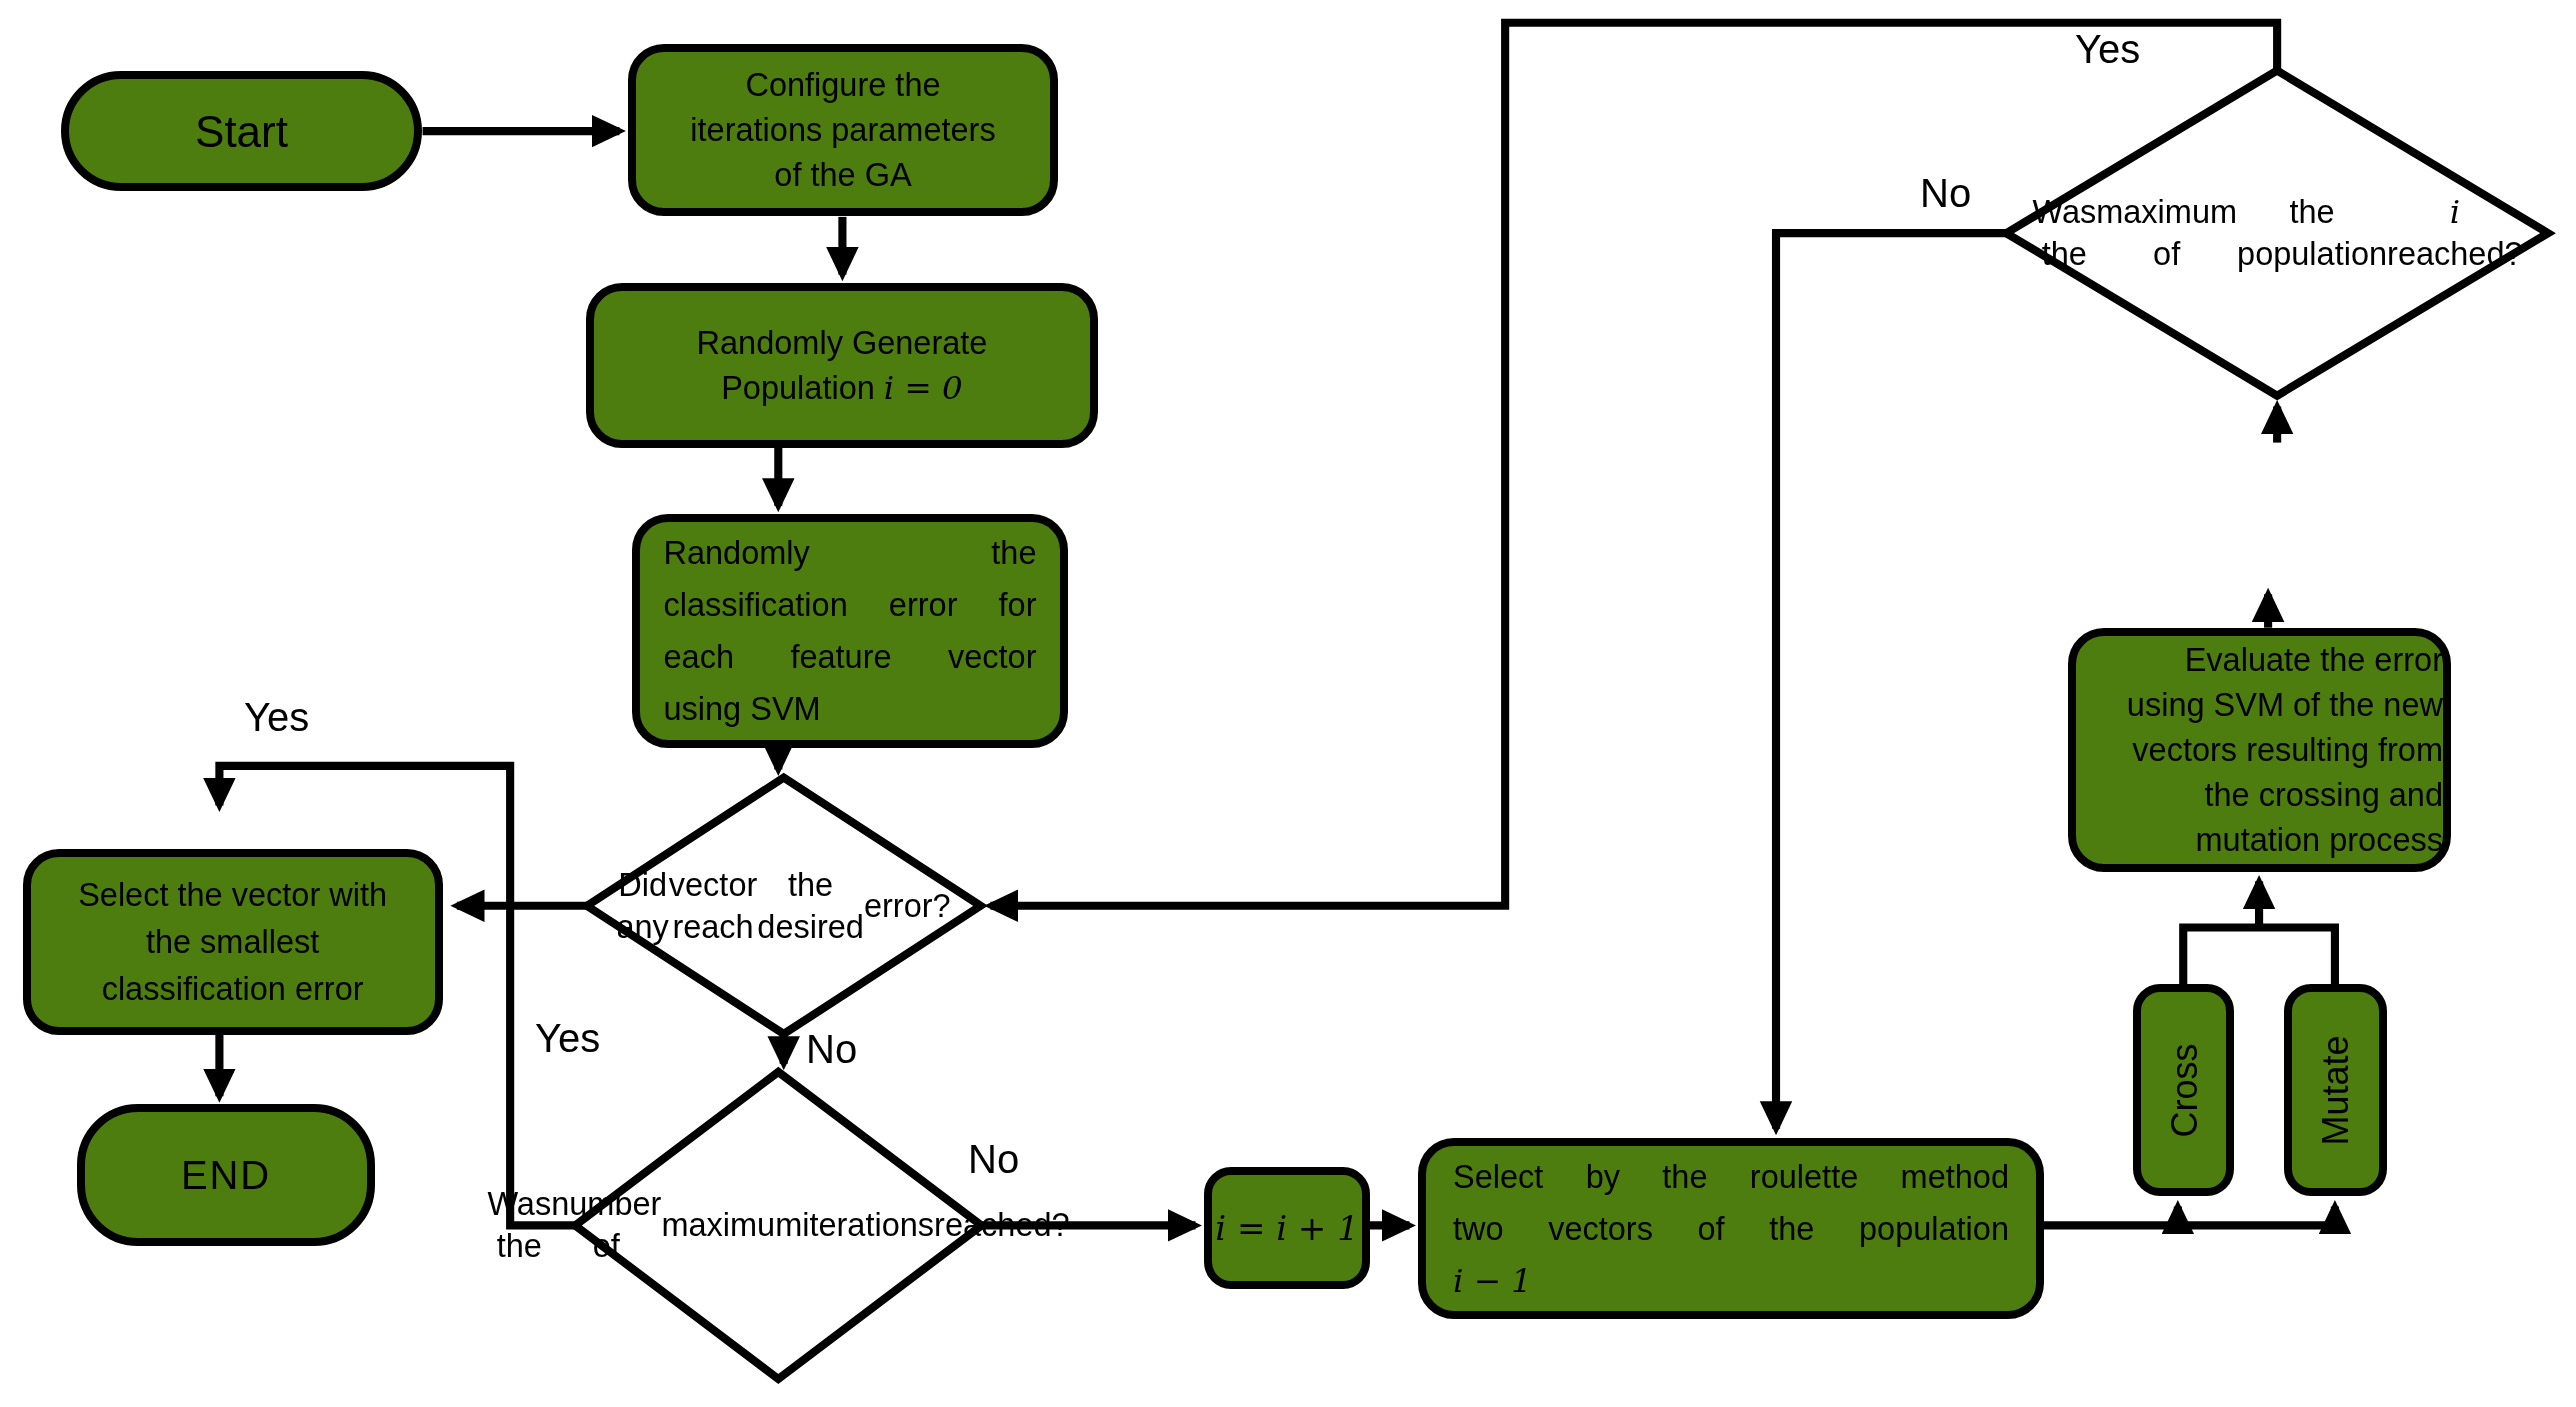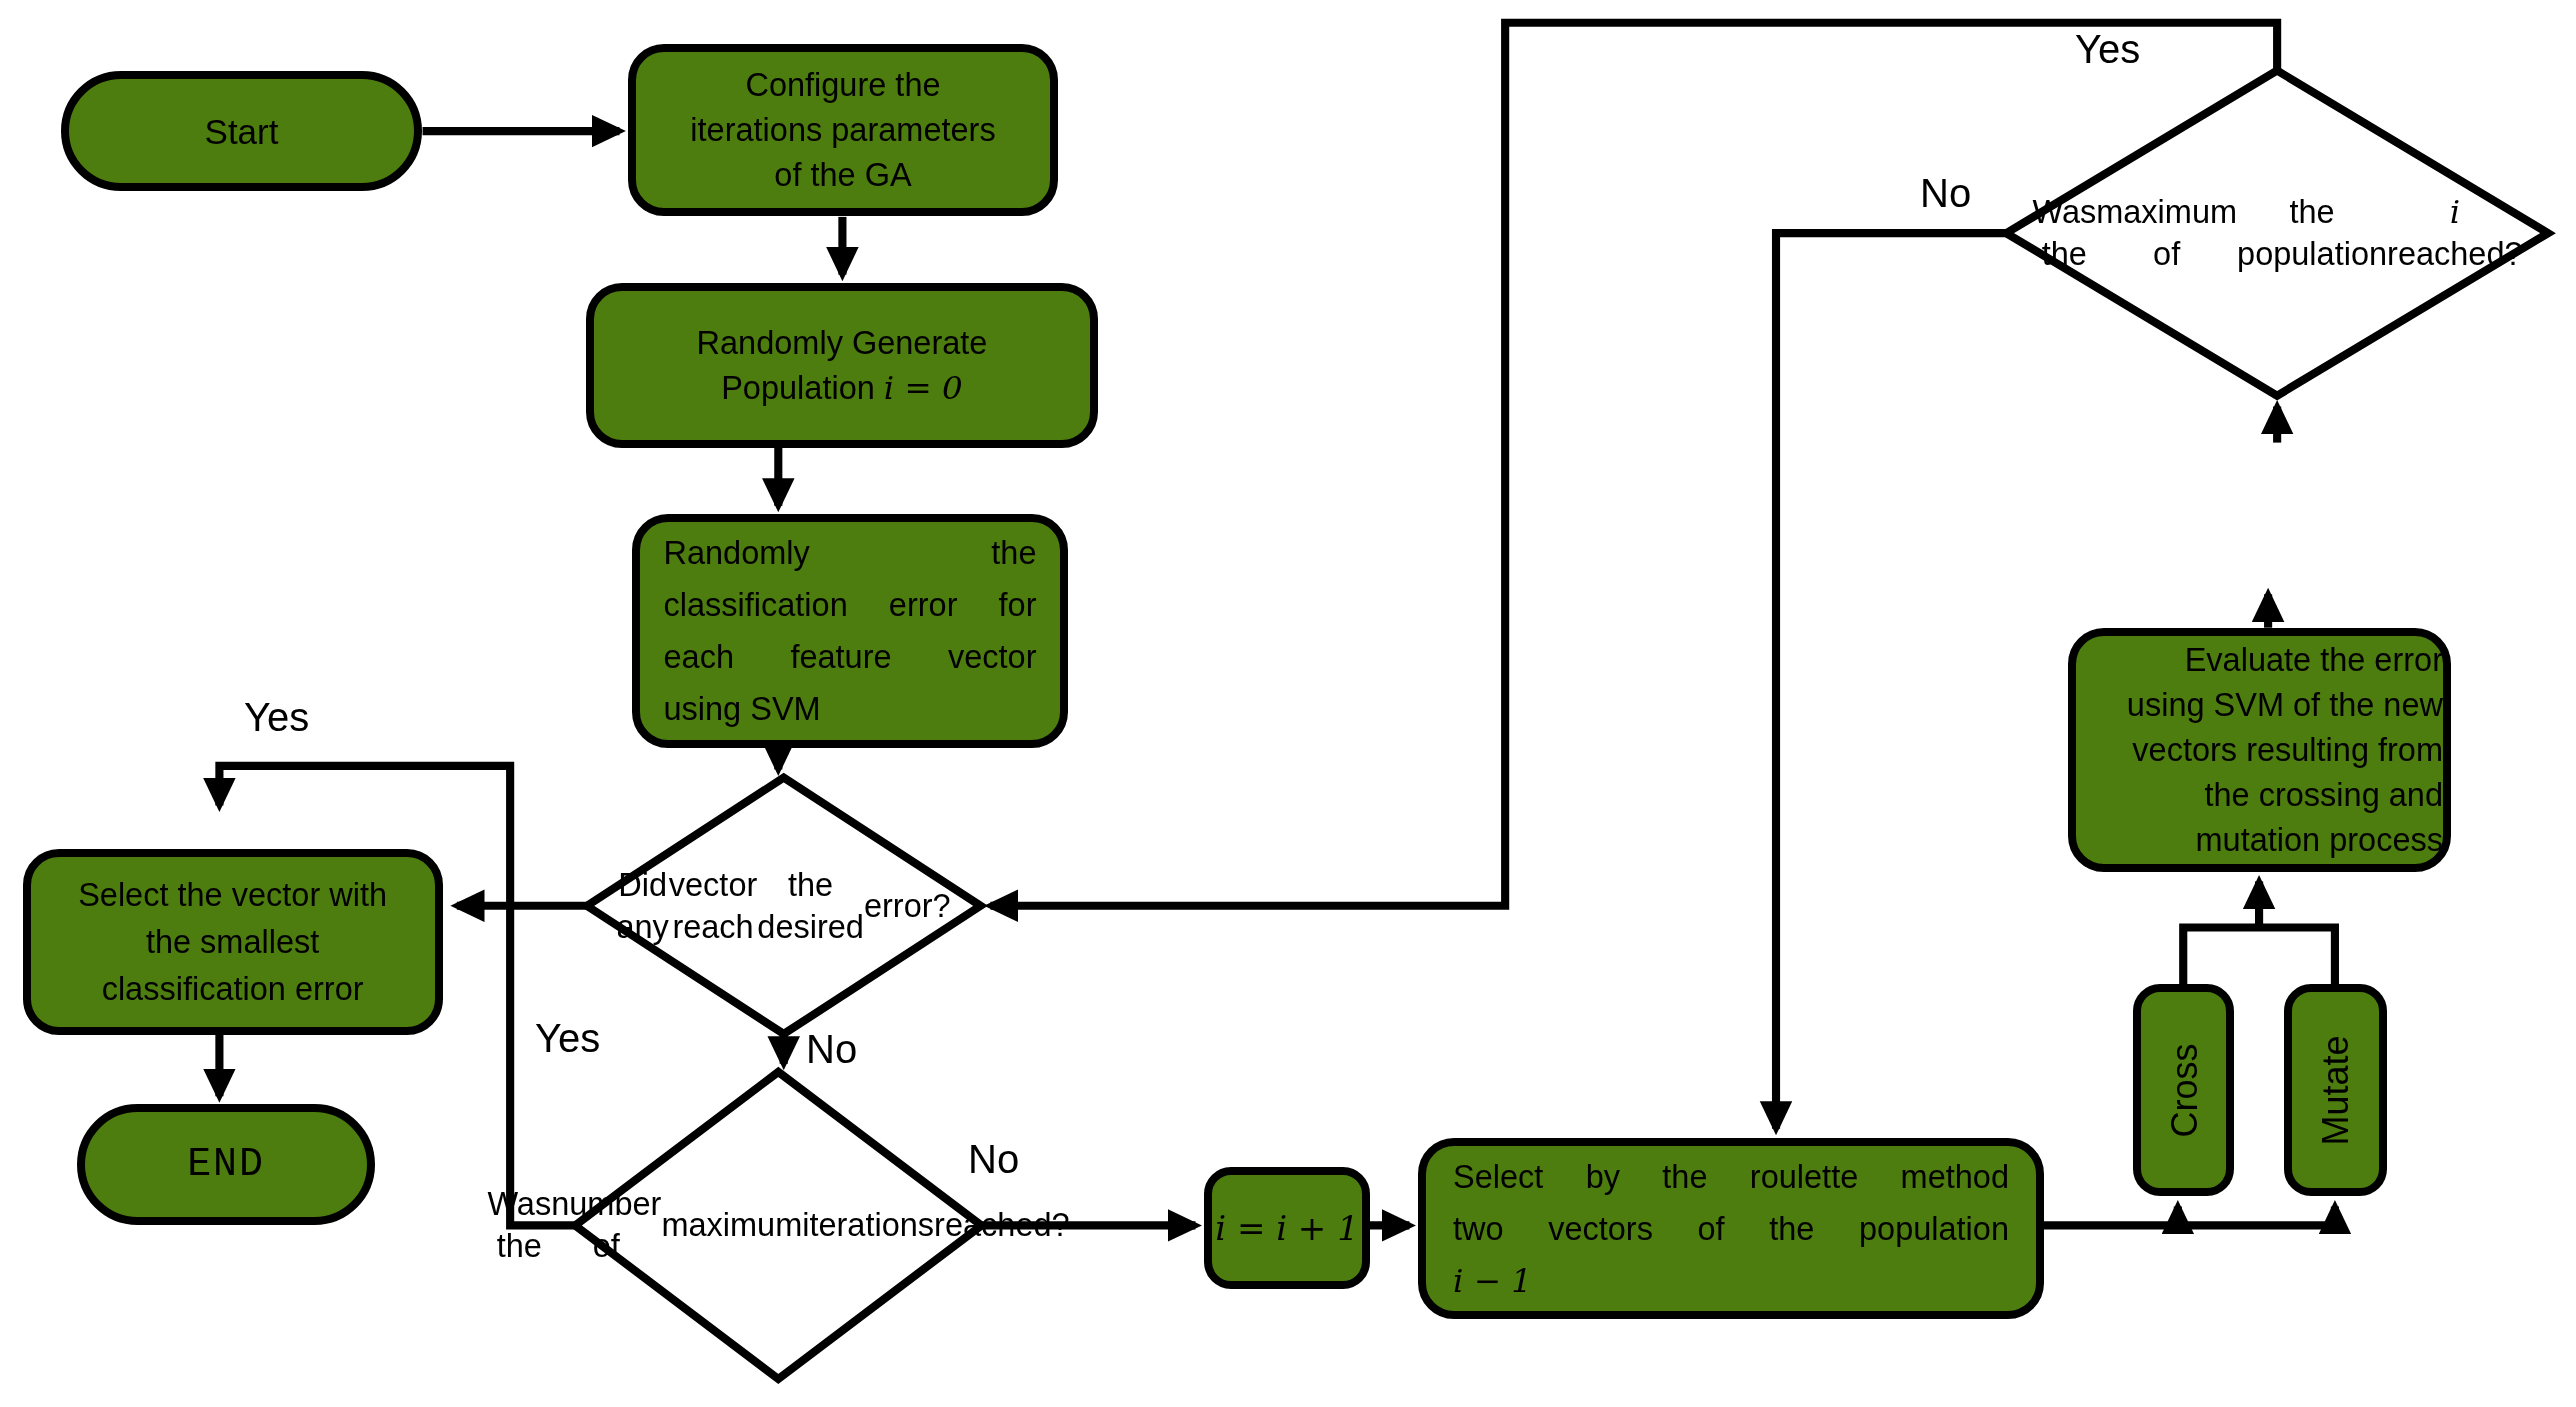--- a/index.html
+++ b/index.html
@@ -26,21 +26,21 @@
     align-items: center;
     justify-content: center;
     text-align: center;
     font-size: 32.5px;
     line-height: 45px;
   }
   .proc  { border-radius: 36px; }
   .pill  { border-radius: 61px; }
   .small { border-radius: 27px; }
 
-  .start-label { font-size: 35px; }
+  .start-label { font-size: 44px; }
   .end-label   { font-size: 40px; letter-spacing: 1.8px; }
 
   .jbox { align-items: stretch; text-align: left; }
   .jbox .jl  { text-align: justify; text-align-last: justify; }
   .jbox .ll  { text-align: left; }
 
   .dtext {
     position: absolute;
     display: flex;
     align-items: center;
@@ -134,21 +134,21 @@
     <div>the desired</div>
     <div>error?</div>
   </div>
 
   <div class="node proc" style="left:22.6px; top:814px; width:420px; height:186px; line-height:47px;margin-top:35px;">
     <div>Select the vector with</div>
     <div>the smallest</div>
     <div>classification error</div>
   </div>
 
-  <div class="node pill" style="left:77px; top:1104px; width:298px; height:121px;font-family:Liberation Mono, monospace;">
+  <div class="node pill" style="left:77px; top:1104px; width:298px; height:142px;">
     <div class="end-label">END</div>
   </div>
 
   <div class="dtext" style="left:625px; top:1121px; width:307px; height:208px;">
     <div>Was the</div>
     <div>number of</div>
     <div>maximum</div>
     <div>iterations</div>
     <div>reached?</div>
   </div>

